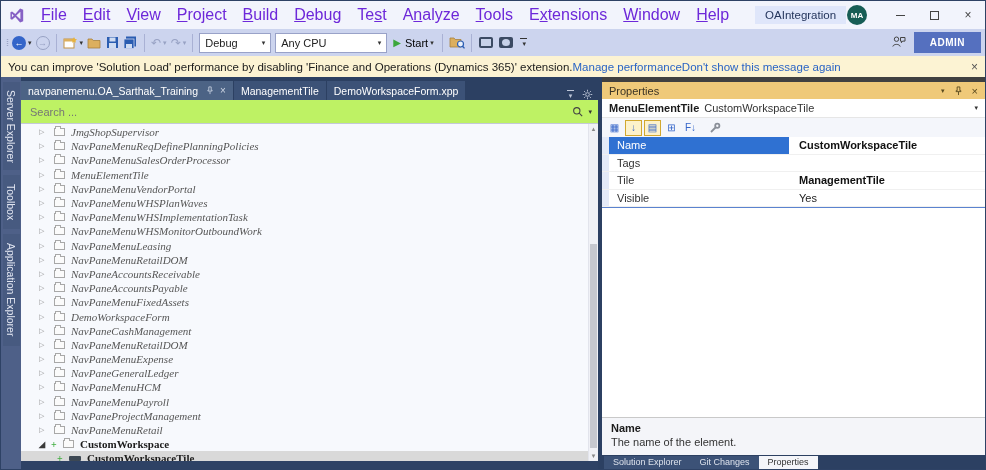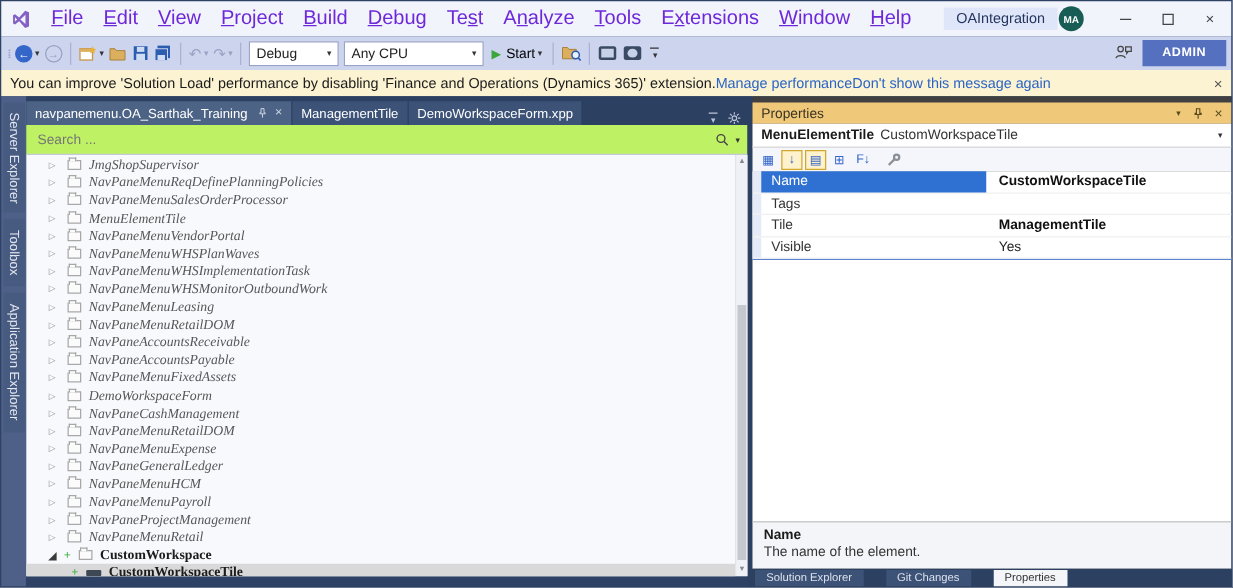--- a/index.html
+++ b/index.html
@@ -99,21 +99,21 @@
   .prow { height:17.5px; display:flex; align-items:stretch; border-bottom:1px solid #f0f0f0; }
   .pmargin { width:7px; background:#e4eaf8; flex:0 0 auto; }
   .pname { width:180px; padding:2px 0 0 8px; color:#333; flex:0 0 auto; }
   .prow.sel .pname { background:#2f71d2; color:#fff; }
   .pval { flex:1; padding:2px 0 0 10px; color:#222; }
   .pval.bold { font-weight:bold; color:#111; }
   .pfiller { flex:1; background:#fff; }
   .pdesc { height:38px; background:#f4f5f9; border-top:1px solid #c9c9c9; padding:4px 9px; }
   .pdesc .dt { font-weight:bold; color:#1b1b1b; }
   .pdesc .dd { color:#333; margin-top:2px; }
-  .ptabs { height:14px; background:#2c4062; display:flex; gap:18px; padding:1px 0 0 2px; }
+  .ptabs { height:14px; background:#2c4062; display:flex; gap:0; padding:1px 0 0 2px; }
   .ptab { font-size:9px; padding:1px 9px; background:#3c5277; color:#dde2ec; white-space:nowrap; }
   .ptab.active { background:#f4f5f9; color:#333; }
 </style>
 </head>
 <body>
 
 <div class="window">
 
   <div class="titlebar">
     <span class="vslogo">

